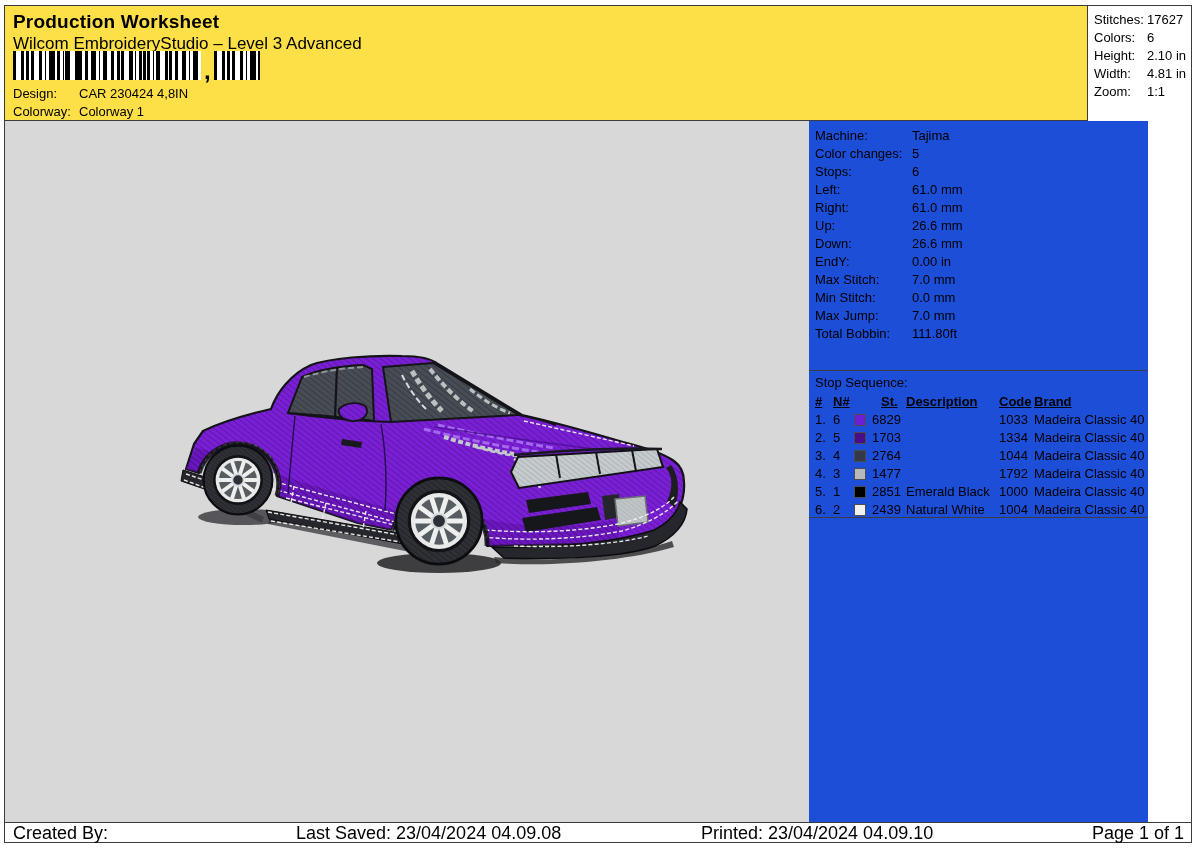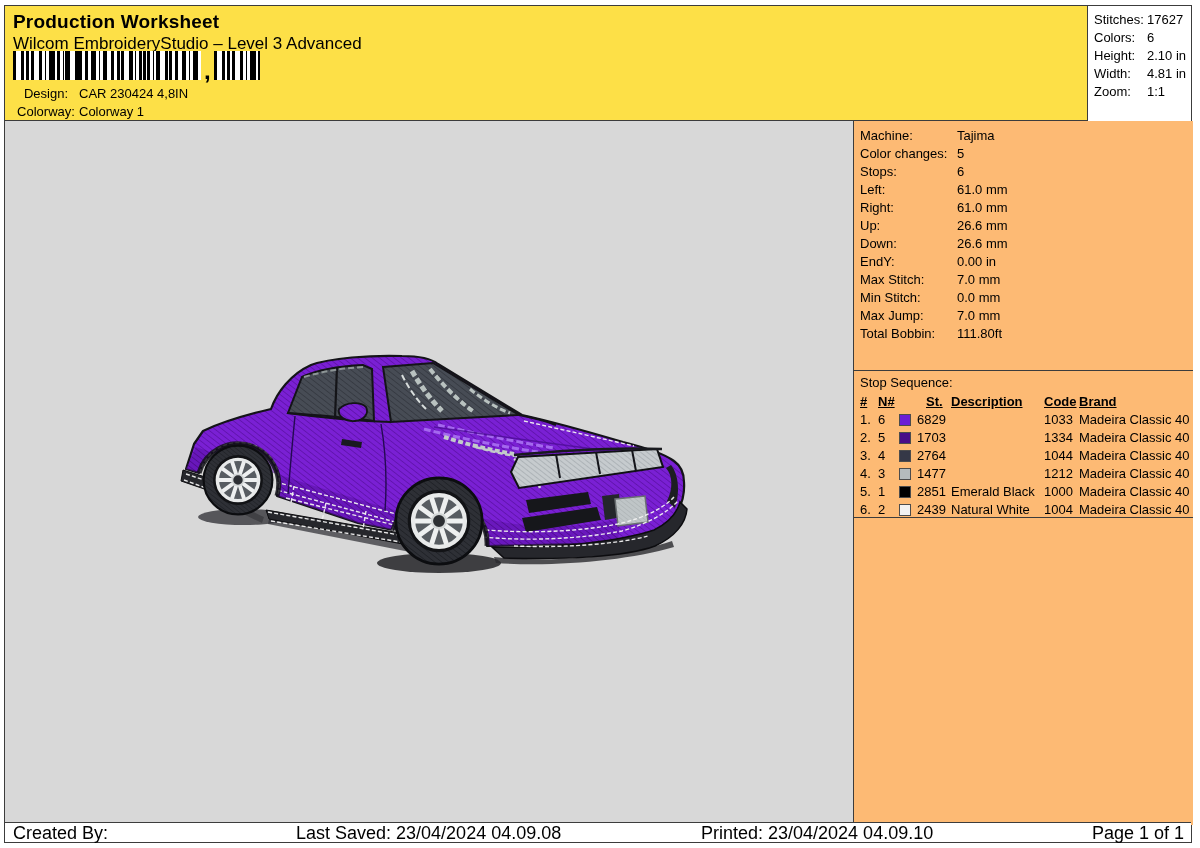--- a/index.html
+++ b/index.html
@@ -24,37 +24,37 @@
     height:29px;
     background:
       repeating-linear-gradient(90deg,#000 0 2px,transparent 2px 9px),
       repeating-linear-gradient(90deg,#000 0 3px,transparent 3px 13px),
       repeating-linear-gradient(90deg,#fff 0 2px,#000 2px 3px,#fff 3px 6px);
   }
   .barcode.g1{width:188px;}
   .barcode.g2{width:46px;}
   .barcode-comma{font-size:24px;font-weight:bold;line-height:18px;padding:0 3px;}
   .hline{position:absolute;font-size:13px;line-height:16px;}
-  .hlabel{display:inline-block;width:66px;text-align:center;}
+  .hlabel{display:inline-block;width:66px;}
   .design-row{left:8px;top:80px;}
   .colorway-row{left:8px;top:98px;}
   
   .summary{
     position:absolute;right:0;top:0;width:104px;height:115px;
     border-left:1.5px solid #3c3c3c;box-sizing:border-box;
     padding:5px 0 0 6px;font-size:13px;line-height:18px;background:#fff;
   }
   .summary .lab{display:inline-block;width:53px;}
   
   .canvas{
     position:absolute;left:0;top:115px;width:849px;height:704px;
     background:var(--c-canvas,#d8d8d8);
     border-right:1.5px solid #3c3c3c;box-sizing:border-box;overflow:hidden;
   }
-  .right-panel{position:absolute;left:849px;top:115px;width:339px;height:704px;background:#fdba74;}
+  .right-panel{position:absolute;left:804px;top:115px;width:339px;height:704px;background:#1d4ed8;}
   .machine{
     position:absolute;left:0;top:0;width:100%;height:250px;
     border-bottom:1.5px solid #3c3c3c;box-sizing:border-box;
     padding:6px 0 0 6px;font-size:13px;line-height:18px;
   }
   .machine .lab{display:inline-block;width:97px;}
   .stopseq{
     position:absolute;left:0;top:250px;width:100%;height:147px;
     border-bottom:1.5px solid #3c3c3c;box-sizing:border-box;font-size:13px;
   }
@@ -306,21 +306,21 @@
           <span class="c-desc"></span>
           <span class="c-code">1044</span>
           <span class="c-brand">Madeira Classic 40</span>
       </div>
       <div class="ss-row" style="top:94px">
         <span class="c-num">4.</span>
           <span class="c-needle">3</span>
           <i class="swatch" style="background: rgb(181, 187, 189);"></i>
           <span class="c-st">1477</span>
           <span class="c-desc"></span>
-          <span class="c-code">1212</span>
+          <span class="c-code">1792</span>
           <span class="c-brand">Madeira Classic 40</span>
       </div>
       <div class="ss-row" style="top:112px">
         <span class="c-num">5.</span>
           <span class="c-needle">1</span>
           <i class="swatch" style="background: rgb(0, 0, 0);"></i>
           <span class="c-st">2851</span>
           <span class="c-desc">Emerald Black</span>
           <span class="c-code">1000</span>
           <span class="c-brand">Madeira Classic 40</span>

